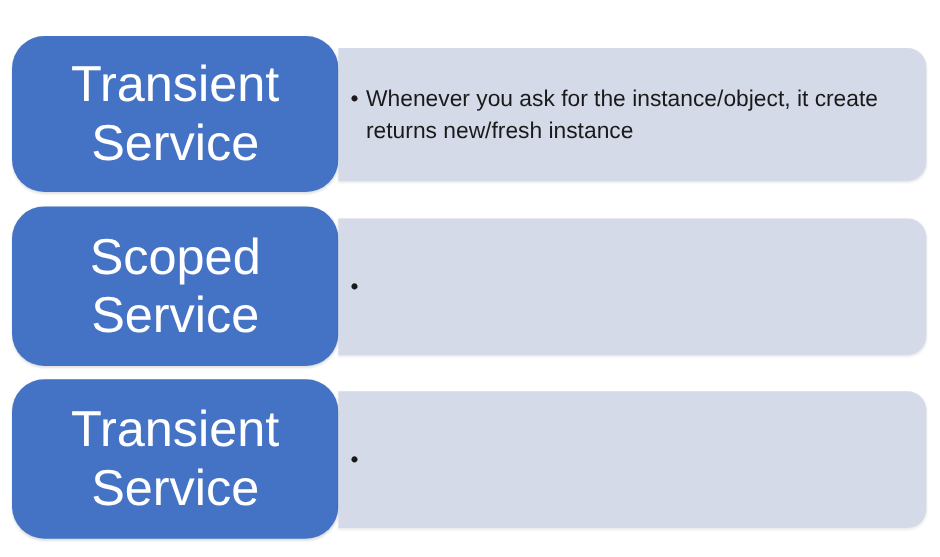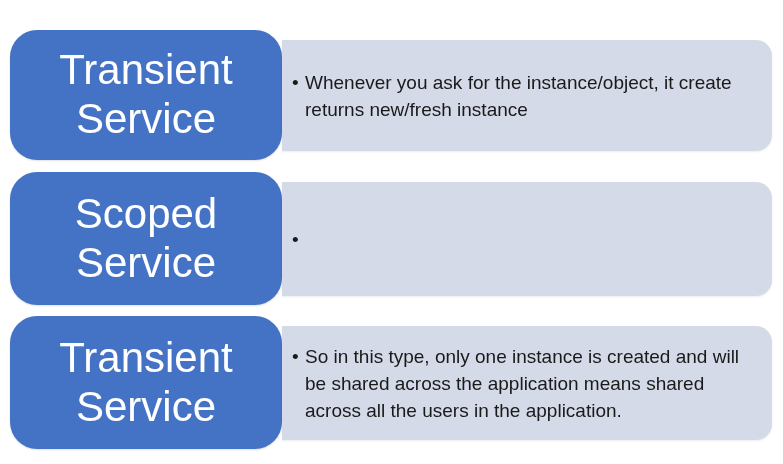--- a/index.html
+++ b/index.html
@@ -103,18 +103,17 @@
     </div>
   </section>
 
   <section class="row row3">
     <div class="title-box">
       <span class="title">Transient Service</span>
     </div>
     <div class="desc-panel">
       <div class="desc">
         <span class="bullet">•</span>
-        <span class="desc-text">So in this type, only one instance is created and will be shared across the application means shared across all the users in the application.</span>
       </div>
     </div>
   </section>
 
 </div>
 
 </body></html>

